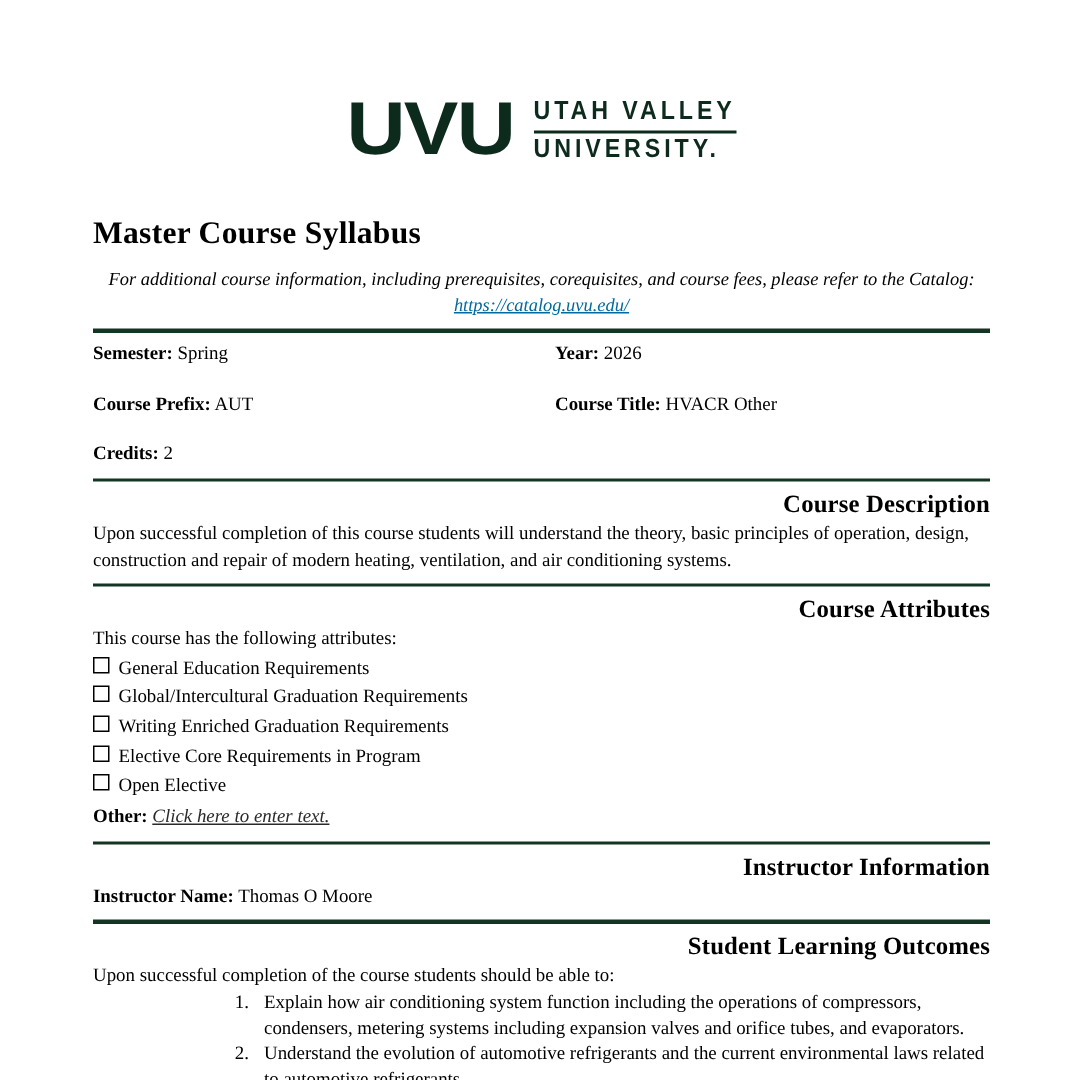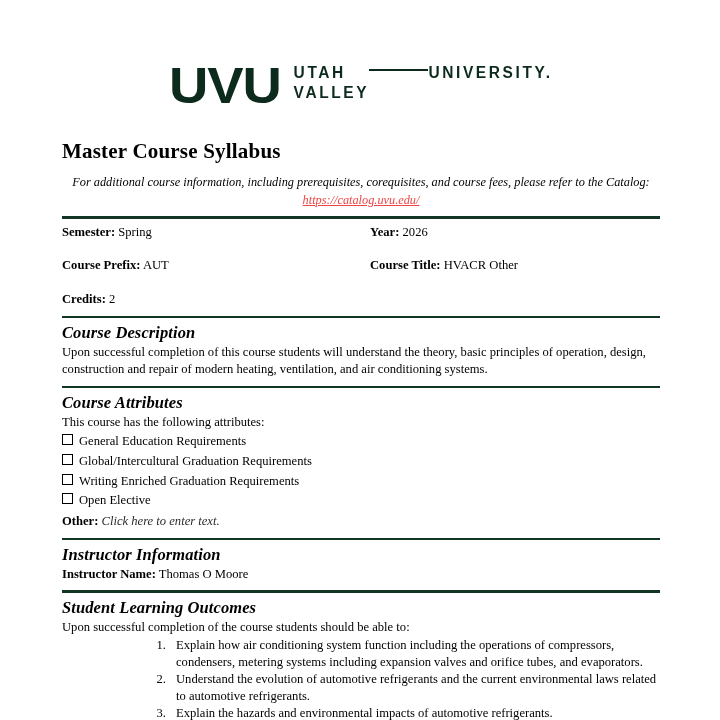--- a/index.html
+++ b/index.html
@@ -48,20 +48,21 @@
     font-size: 47px;
     line-height: 0.92;
     letter-spacing: -1px;
     color: #0d2b1d;
     transform: scaleX(1.16) scaleY(1.06);
     transform-origin: left center;
     margin-right: 14px;
   }
   .wordmark {
     display: flex;
+    flex-direction: column;
     justify-content: flex-end;
     padding-top: 3px;
   }
   .wordmark-line {
     font-family: "Liberation Sans", "DejaVu Sans", sans-serif;
     font-weight: bold;
     font-size: 15.5px;
     letter-spacing: 2.6px;
     color: #0d2b1d;
     line-height: 1.18;
@@ -85,21 +86,21 @@
     margin-bottom: 10px;
   }
   .subtitle {
     text-align: center;
     font-style: italic;
     font-size: 12.3px;
     line-height: 1.42;
     padding: 0 2px;
   }
   .link {
-    color: #ef4444;
+    color: #0369a1;
     text-decoration: underline;
     font-style: italic;
   }
 
   
   .rule {
     border: 0;
     height: 2.5px;
     background: #123524;
     margin: 7px 0 5px 0;
@@ -115,24 +116,24 @@
     line-height: 1.40;
     margin-top: 2px;
     margin-bottom: 2px;
   }
   .meta-cell { white-space: nowrap; }
   .lbl { font-weight: bold; }
 
   
   .sec-head {
     font-weight: bold;
-    font-style: italic;
     font-size: 16.5px;
     margin: 3px 0 1px 0;
     letter-spacing: 0.1px;
+    text-align: right;
   }
   .body-text {
     font-size: 12.6px;
     line-height: 1.37;
   }
 
   
   .attr-list {
     margin: 1px 0 0 0;
     padding: 0;
@@ -169,20 +170,21 @@
   .cbox.checked::after  { transform: translate(-50%,-50%) rotate(-45deg); }
 
   .other-line {
     font-size: 12.6px;
     line-height: 1.5;
     margin-top: 1px;
   }
   .placeholder {
     font-style: italic;
     color: #2a2a2a;
+    text-decoration: underline;
   }
 
   
   .outcomes {
     margin: 1px 0 0 0;
     padding: 0;
     list-style: none;
     font-size: 12.6px;
   }
   .outcome-item {
@@ -268,20 +270,24 @@
       <li class="attr-item">
         <span class="cbox"></span>
         <span>Global/Intercultural Graduation Requirements</span>
       </li>
       <li class="attr-item">
         <span class="cbox"></span>
         <span>Writing Enriched Graduation Requirements</span>
       </li>
       <li class="attr-item">
         <span class="cbox"></span>
+        <span>Elective Core Requirements in Program</span>
+      </li>
+      <li class="attr-item">
+        <span class="cbox"></span>
         <span>Open Elective</span>
       </li>
     </ul>
 
     <div class="other-line">
       <span class="lbl">Other:</span>
       <span class="placeholder">Click here to enter text.</span>
     </div>
 
     <hr class="rule">

